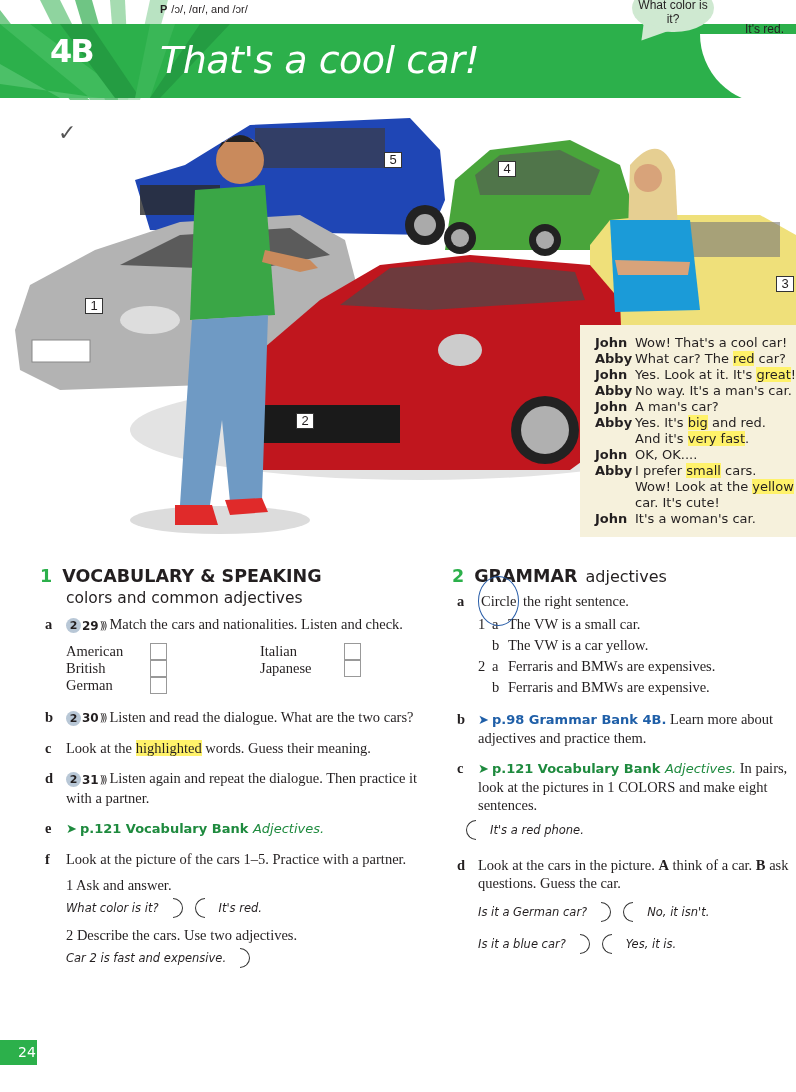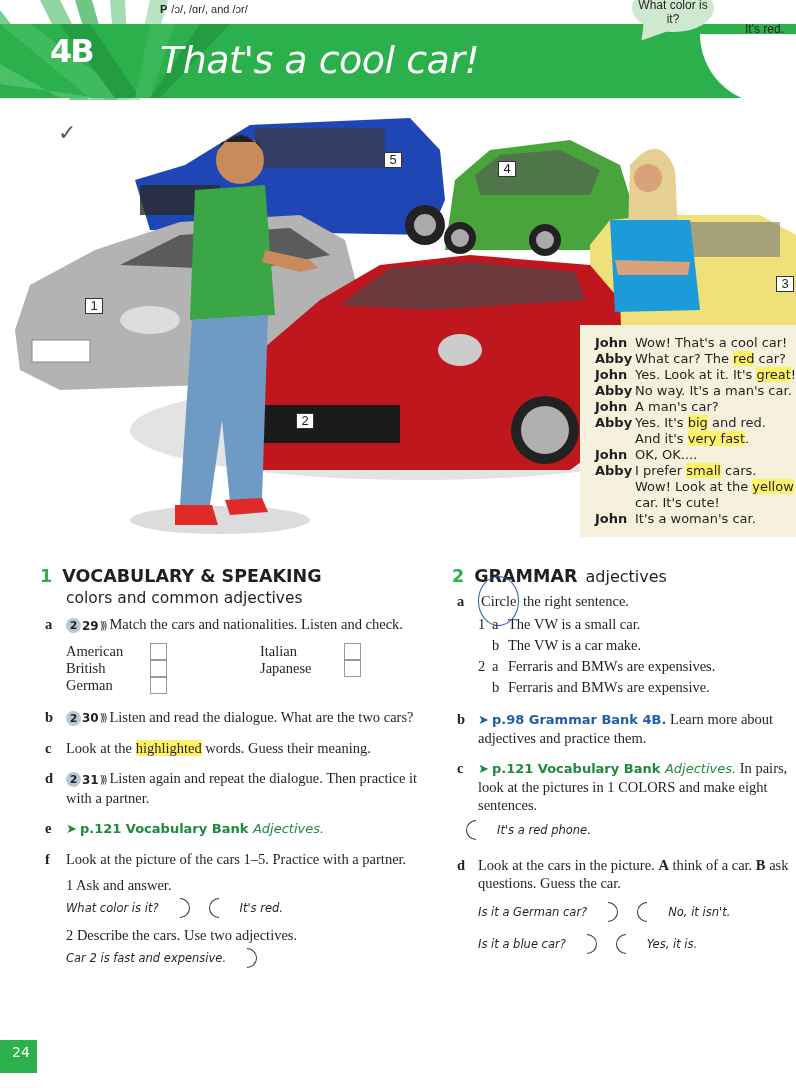--- a/index.html
+++ b/index.html
@@ -46,31 +46,31 @@
   .audio { display: inline-flex; align-items: center; font-family: "DejaVu Sans", sans-serif; font-weight: bold; font-size: 12px; color: #231f20; margin-right: 4px; }
   .audio-cd { display: inline-block; width: 15px; height: 15px; border-radius: 50%; background: #b8c7d6; text-align: center; line-height: 15px; font-size: 11px; margin-right: 1px; }
   .audio-waves { font-weight: normal; font-size: 10px; margin-left: 1px; letter-spacing: -2px; }
   .ref-green { color: #1e8a3e; font-family: "DejaVu Sans", sans-serif; font-size: 13px; font-weight: bold; }
   .ref-blue { color: #1f5fa8; font-family: "DejaVu Sans", sans-serif; font-size: 13px; font-weight: bold; }
   .ref-italic { font-style: italic; font-weight: normal; }
   .arrow { display: inline-block; margin-right: 3px; font-size: 13px; }
   .nat-grid { display: grid; grid-template-columns: 84px 110px 84px 20px; margin: 8px 0 0 26px; font-size: 14.5px; }
   .checkbox { width: 17px; height: 17px; border: 1px solid #999; background: #fff; }
   .speech { font-family: "DejaVu Sans", sans-serif; font-style: italic; font-size: 11.5px; color: #231f20; display: inline-block; }
-  .speech-row { display: flex; align-items: center; gap: 19px; margin-top: 8px; }
+  .speech-row { display: flex; align-items: center; gap: 12px; margin-top: 8px; }
   .bubble-r { display: inline-block; width: 10px; height: 20px; border: 1px solid #333; border-left: none; border-radius: 0 12px 12px 0; margin-left: 2px; }
   .bubble-l { display: inline-block; width: 10px; height: 20px; border: 1px solid #333; border-right: none; border-radius: 12px 0 0 12px; margin-right: 2px; }
   .sub-item { margin-left: 26px; font-size: 14.5px; line-height: 18px; margin-top: 8px; }
   .gram-list { margin-left: 26px; font-size: 14.5px; line-height: 21px; margin-top: 4px; }
   .gram-row { display: flex; }
   .gram-num { width: 14px; }
   .gram-let { width: 16px; }
   .circle-word { border: 1px solid #2a5ea8; border-radius: 50%; padding: 16px 2px; }
 
-  .page-num { position: absolute; left: 0; top: 1040px; width: 37px; height: 33px; background: #2cb04b; color: #fff; font-family: "DejaVu Sans", sans-serif; font-size: 14px; line-height: 25px; padding-left: 12px; }
+  .page-num { position: absolute; left: 0; top: 1040px; width: 37px; height: 25px; background: #2cb04b; color: #fff; font-family: "DejaVu Sans", sans-serif; font-size: 14px; line-height: 25px; padding-left: 18px; }
 </style>
 </head>
 <body>
 
 <div class="top-strip"></div>
 <svg class="rays" viewBox="0 0 220 100">
   <polygon points="40,0 60,0 110,100 90,100" fill="#8fd49f"></polygon>
   <polygon points="75,0 92,0 120,100 105,100" fill="#6fc584"></polygon>
   <polygon points="110,0 125,0 130,100 118,100" fill="#a6dcb1"></polygon>
   <polygon points="0,10 0,30 90,100 70,100" fill="#7ccc8e"></polygon>
@@ -298,21 +298,21 @@
   </div>
   <div class="gram-list serif">
     <div class="gram-row">
         <span class="gram-num">1</span>
         <span class="gram-let">a</span>
         <span>The VW is a small car.</span>
       </div>
     <div class="gram-row">
         <span class="gram-num"></span>
         <span class="gram-let">b</span>
-        <span>The VW is a car make.</span>
+        <span>The VW is a car yellow.</span>
       </div>
     <div class="gram-row">
         <span class="gram-num">2</span>
         <span class="gram-let">a</span>
         <span>Ferraris and BMWs are expensives.</span>
       </div>
     <div class="gram-row">
         <span class="gram-num"></span>
         <span class="gram-let">b</span>
         <span>Ferraris and BMWs are expensive.</span>

